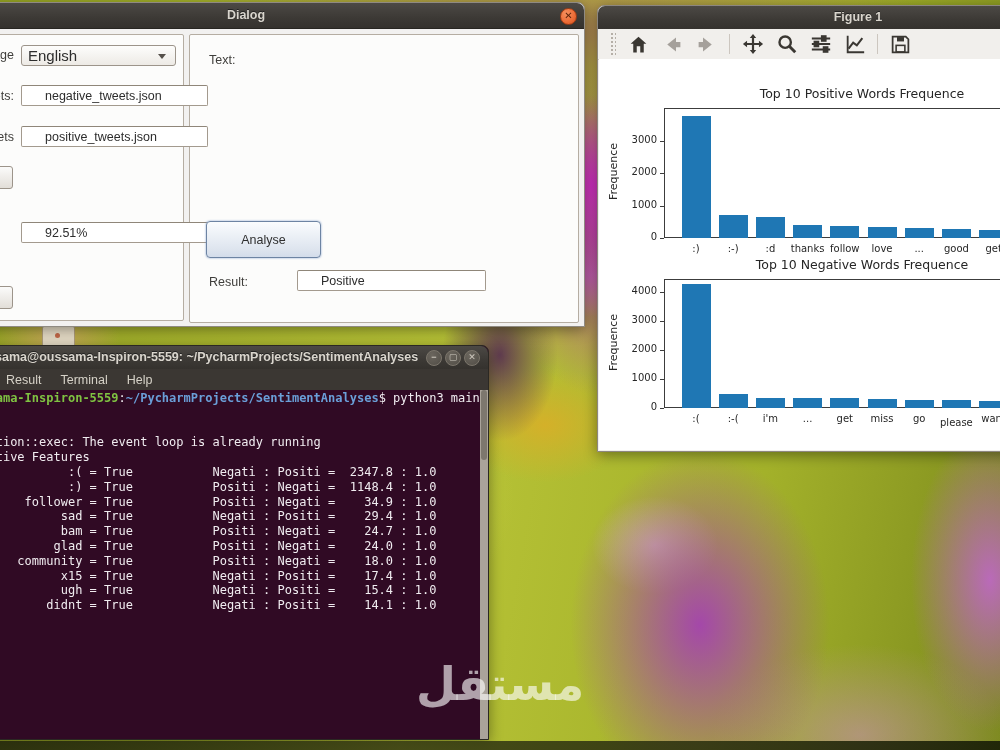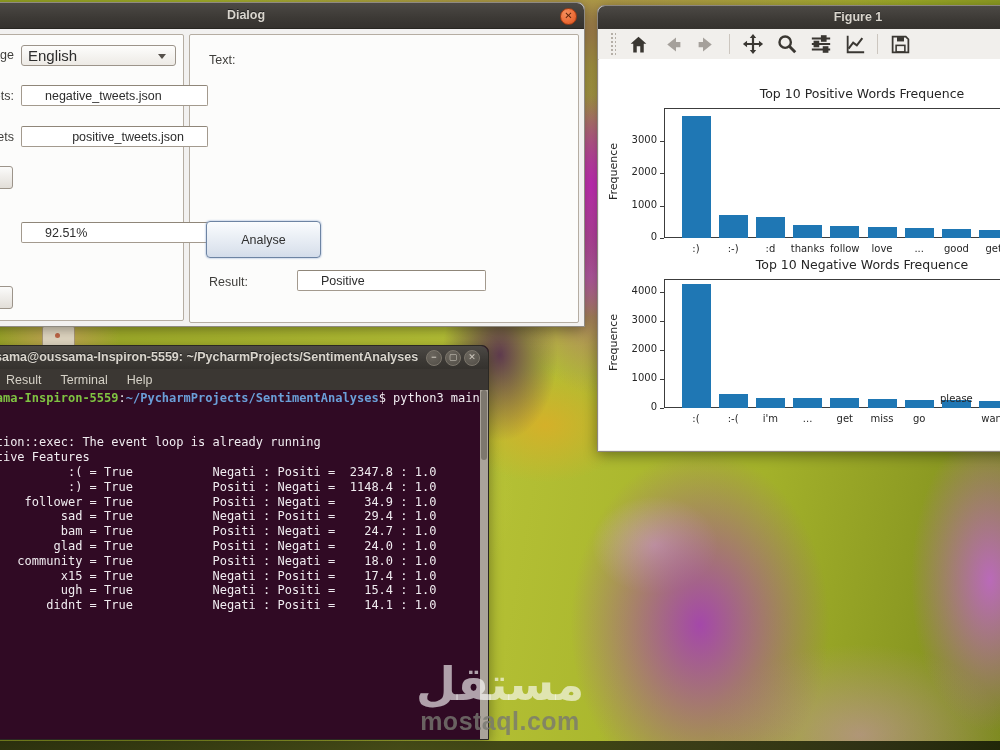--- a/index.html
+++ b/index.html
@@ -118,21 +118,21 @@
   <div class="lbl right-anchor" style="right:570px;top:45px;">Language</div>
   <div class="combo" style="left:113px;top:42px;width:141px;">
     <span>English</span>
     <span class="arrow"></span>
   </div>
 
   <div class="lbl right-anchor" style="right:570px;top:86px;">negative tweets:</div>
   <input class="fld" style="left: 113px; top: 82px; width: 139px;" value="negative_tweets.json">
 
   <div class="lbl right-anchor" style="right:570px;top:127px;">positive tweets</div>
-  <input class="fld" style="left: 113px; top: 123px; width: 139px; text-align: right;" value="positive_tweets.json">
+  <input class="fld" style="left: 113px; top: 123px; width: 139px;" value="positive_tweets.json">
 
   <div class="stub-btn" style="left:33px;top:163px;width:70px;height:21px;"></div>
   <input class="fld" style="left: 113px; top: 219px; width: 139px;" value="92.51%">
   <div class="stub-btn" style="left:33px;top:283px;width:70px;height:21px;"></div>
 
   <div class="lbl" style="left:301px;top:50px;">Text:</div>
   <button class="analyse" style="left:298px;top:218px;width:115px;height:37px;">Analyse</button>
   <div class="lbl" style="left:301px;top:272px;">Result:</div>
   <input class="fld" style="left: 389px; top: 267px; width: 141px;" value="Positive">
 </div>
@@ -246,21 +246,21 @@
       <div class="xtick-label" style="left: 148.4px; top: 354px;">i'm</div>
       <div class="bar" style="left: 194.1px; top: 339.166px; width: 29px; height: 9.83408px; background: rgb(31, 119, 180);"></div>
       <div class="xtick-label" style="left: 185.6px; top: 354px;">...</div>
       <div class="bar" style="left: 231.3px; top: 339.166px; width: 29px; height: 9.83408px; background: rgb(31, 119, 180);"></div>
       <div class="xtick-label" style="left: 222.8px; top: 354px;">get</div>
       <div class="bar" style="left: 268.5px; top: 340.323px; width: 29px; height: 8.67713px; background: rgb(31, 119, 180);"></div>
       <div class="xtick-label" style="left: 260px; top: 354px;">miss</div>
       <div class="bar" style="left: 305.7px; top: 340.612px; width: 29px; height: 8.38789px; background: rgb(31, 119, 180);"></div>
       <div class="xtick-label" style="left: 297.2px; top: 354px;">go</div>
       <div class="bar" style="left: 342.9px; top: 340.901px; width: 29px; height: 8.09865px; background: rgb(31, 119, 180);"></div>
-      <div class="xtick-label" style="left: 334.4px; top: 334px;">please</div>
+      <div class="xtick-label" style="left: 334.4px; top: 358px;">please</div>
       <div class="bar" style="left: 380.1px; top: 341.769px; width: 29px; height: 7.23094px; background: rgb(31, 119, 180);"></div>
       <div class="xtick-label" style="left: 371.6px; top: 354px;">want</div>
     </div>
 </div>
 
 <div id="terminal" class="win">
   <div class="titlebar">
     <span>oussama@oussama-Inspiron-5559: ~/PycharmProjects/SentimentAnalyses</span>
   </div>
   <div class="wbtns">
@@ -292,14 +292,13 @@
   </div>
   <div class="term-scroll">
     <div class="handle"></div>
   </div>
 </div>
 
 <div class="bottom-edge"></div>
 
 <div id="watermark">
   <div id="wm-ar">مستقل</div>
-  <div id="wm-latin">mostaql.com</div>
 </div>
 
 </body></html>

